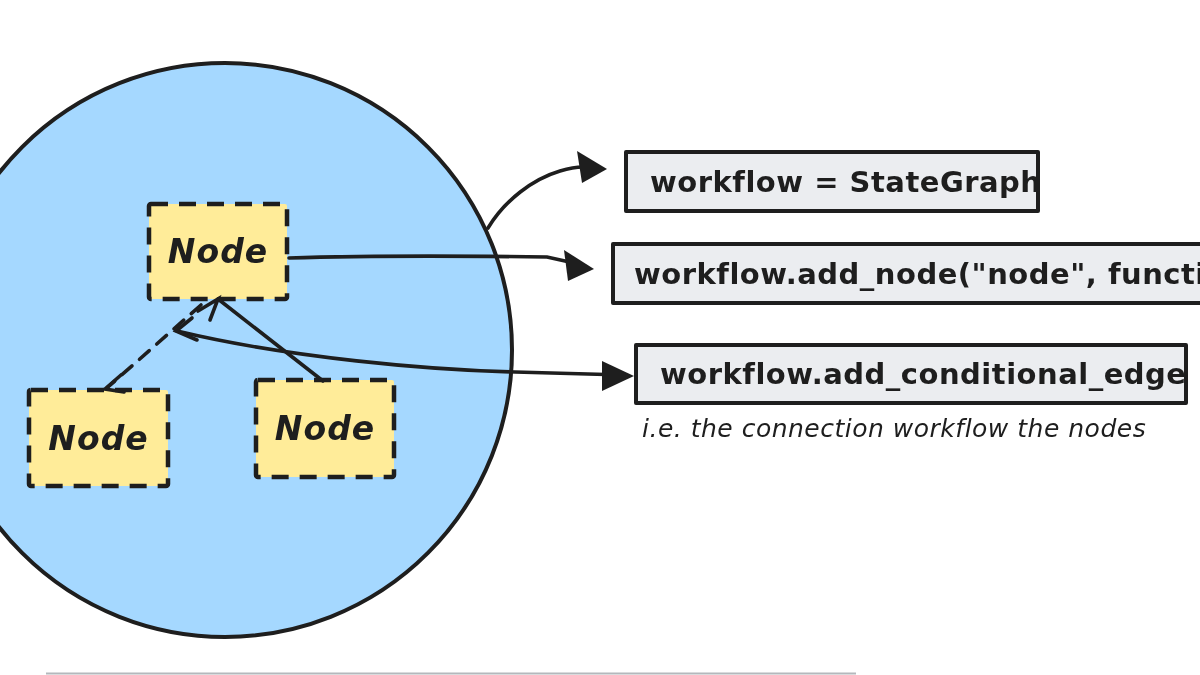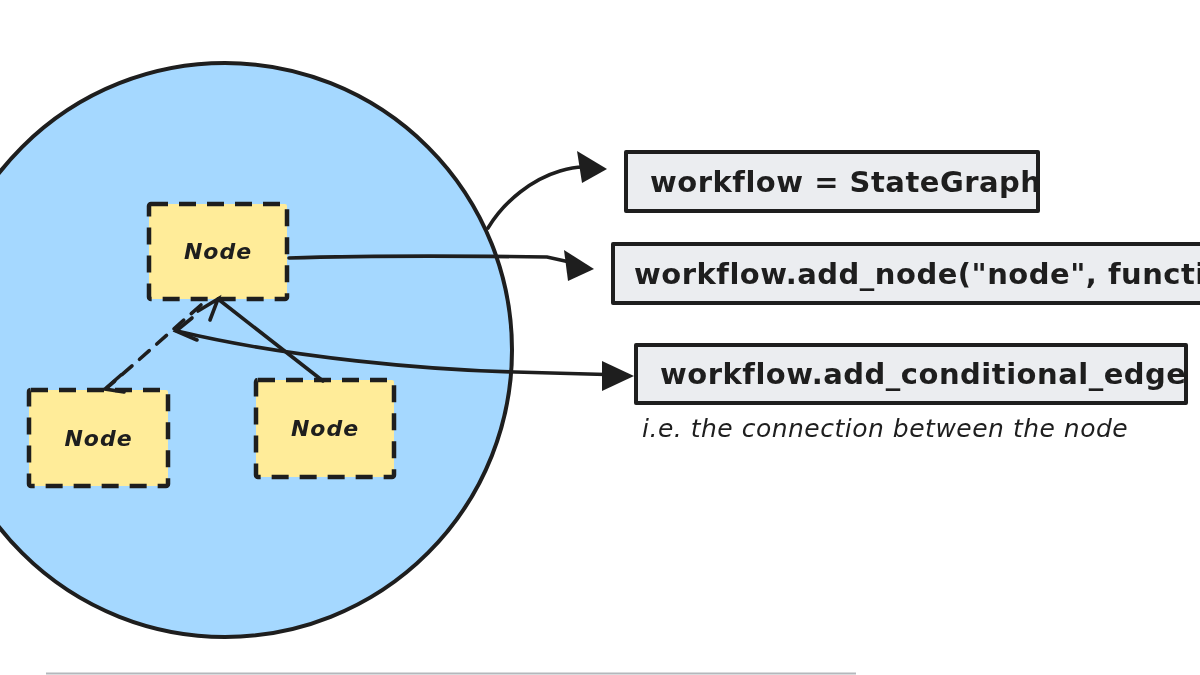--- a/index.html
+++ b/index.html
@@ -7,21 +7,21 @@
     width:1200px;height:675px;overflow:hidden;position:relative;
     background:#ffffff;
     font-family:"DejaVu Sans","Liberation Sans",sans-serif;
     color:var(--stroke,#1e1e1e);
   }
   .stage{position:absolute;left:0;top:0;width:1200px;height:675px;}
   svg.scene{position:absolute;left:0;top:0;}
 
   .node-label{
     position:absolute;display:flex;align-items:center;justify-content:center;
-    font-style:italic;font-weight:600;font-size:22px;letter-spacing:1px;
+    font-style:italic;font-weight:600;font-size:33px;letter-spacing:1px;
     color:var(--stroke,#1e1e1e);pointer-events:none;
   }
 
   .code-box{
     position:absolute;box-sizing:border-box;
     background:var(--box-fill,#ebedf0);
     border:4px solid var(--stroke,#1e1e1e);
     border-radius:2px;
     display:flex;align-items:center;
     padding-left:22px;
@@ -87,15 +87,15 @@
   <div class="code-box" id="code-box-1">
     <span>workflow = StateGraph()</span>
   </div>
   <div class="code-box" id="code-box-2">
     <span>workflow.add_node("node", function_n</span>
   </div>
   <div class="code-box" id="code-box-3">
     <span>workflow.add_conditional_edges()</span>
   </div>
 
-  <div class="caption">i.e. the connection between the node</div>
+  <div class="caption">i.e. the connection workflow the nodes</div>
 
 </div>
 
 </body></html>

